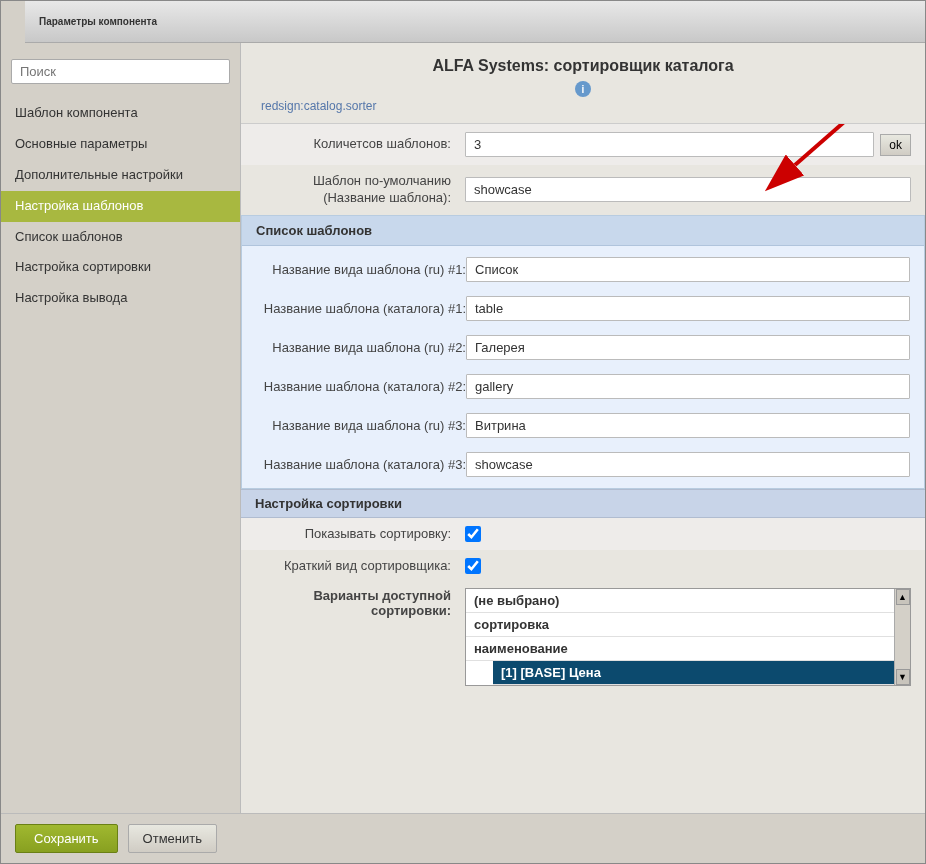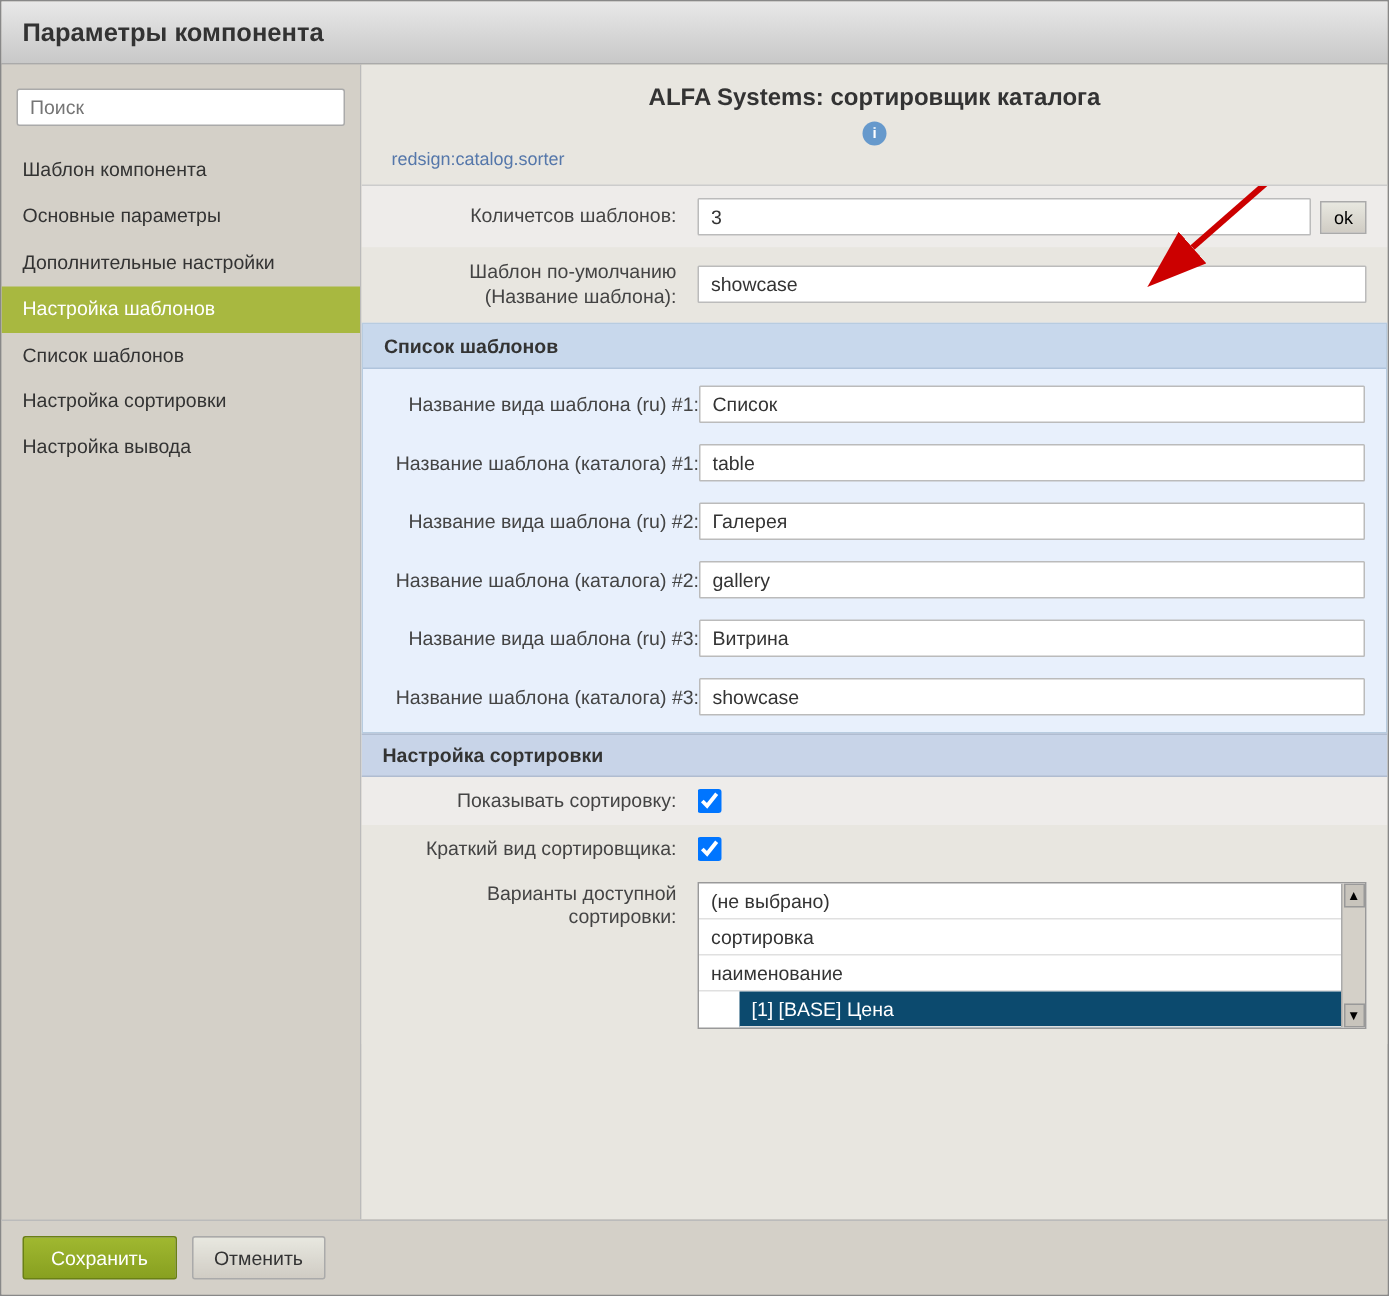--- a/index.html
+++ b/index.html
@@ -17,27 +17,28 @@
       height: 864px;
       background: #d4d0c8;
       border: 1px solid #888;
       display: flex;
       flex-direction: column;
     }
 
     .title-bar {
       background: linear-gradient(to bottom, #e8e8e8, #c8c8c8);
       padding: 8px 14px;
-      font-size: 17px;
+      font-size: 10px;
       font-weight: bold;
       color: #333;
       border-bottom: 1px solid #aaa;
       min-height: 42px;
       display: flex;
       align-items: center;
+      margin-left: 24px;
     }
 
     .content-area {
       display: flex;
       flex: 1;
       overflow: hidden;
     }
 
     
     .sidebar {
@@ -340,20 +341,21 @@
       background: #0c4a6e;
       color: #fff;
       margin-left: 27px;
     }
 
     .dropdown-row {
       display: flex;
       align-items: flex-start;
       padding: 6px 14px 10px 14px;
       background: #e8e6e0;
+      font-weight: bold;
     }
 
     
     .bottom-bar {
       background: #d4d0c8;
       border-top: 1px solid #bbb;
       padding: 10px 14px;
       display: flex;
       gap: 10px;
       align-items: center;

